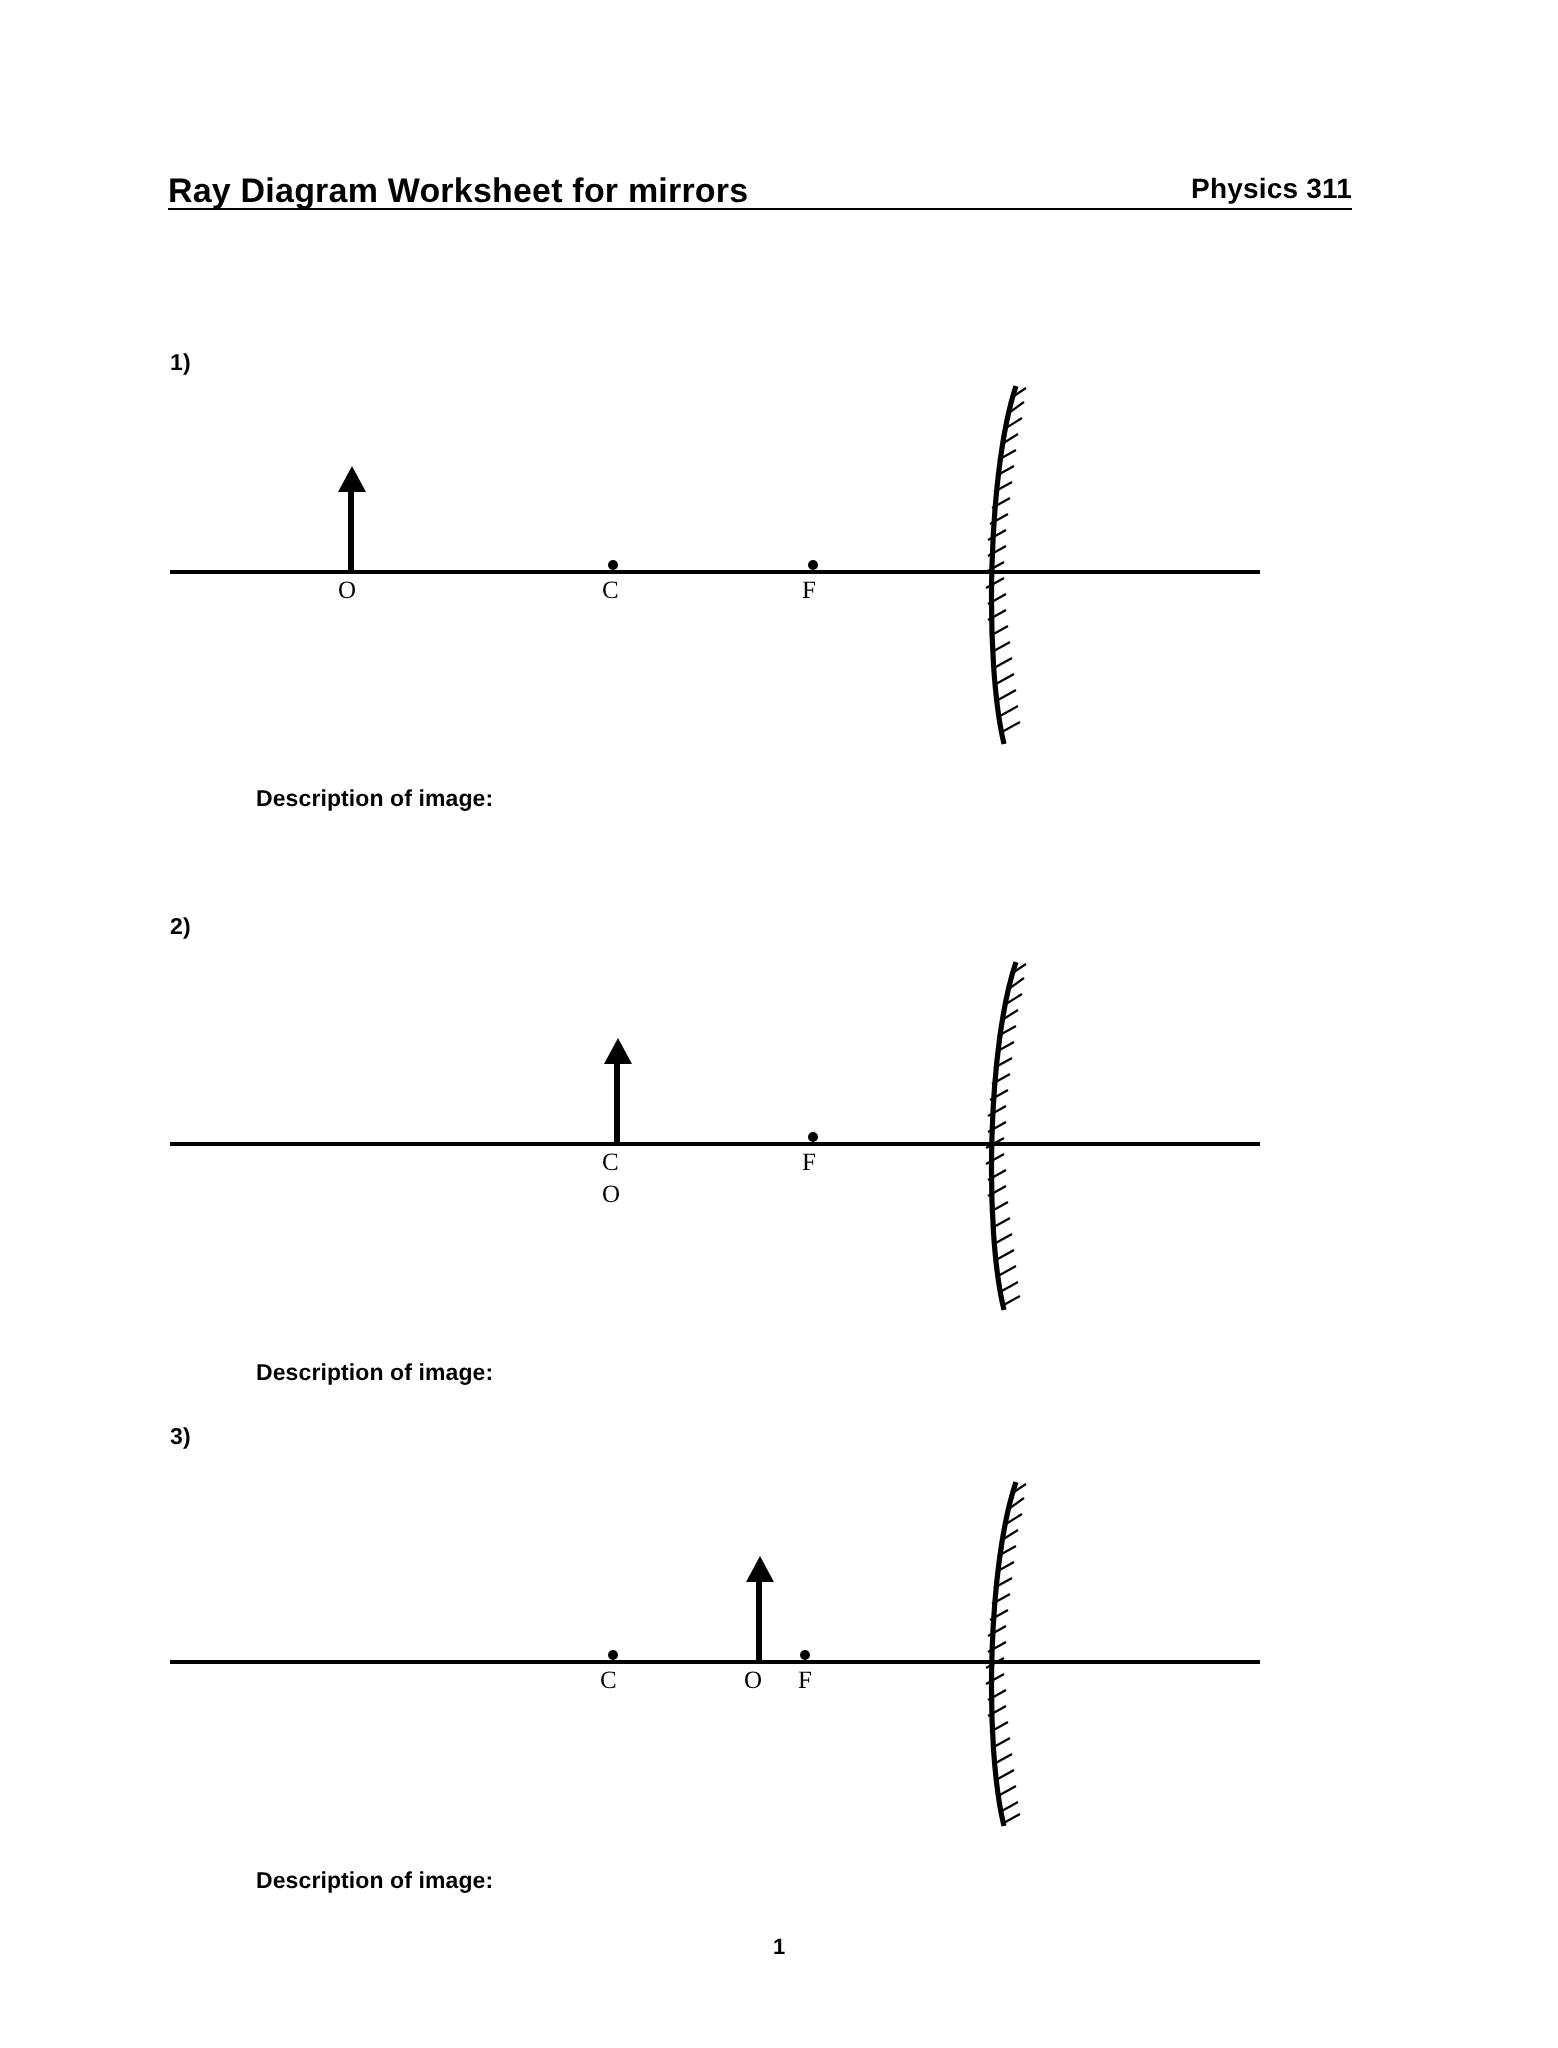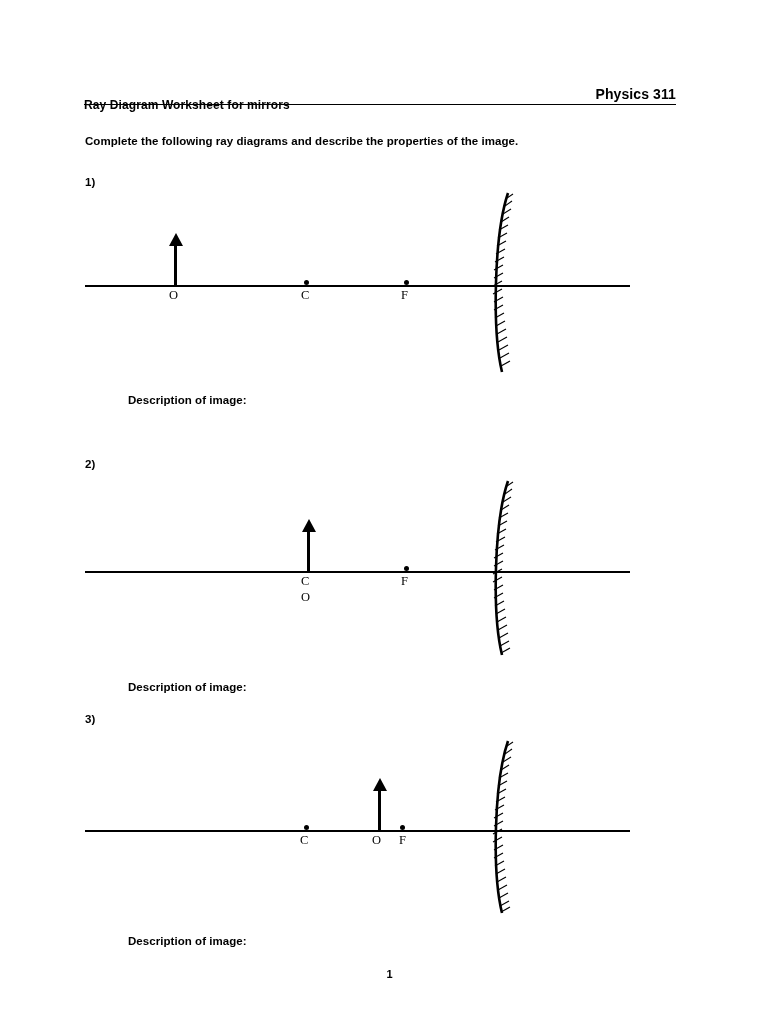--- a/index.html
+++ b/index.html
@@ -27,25 +27,24 @@
     position: absolute;
     left: 84px;
     top: 86px;
     width: 592px;
     height: 22px;
   }
   .header-title {
     position: absolute;
     left: 0;
     top: 0;
-    font-size: 12px;
+    font-size: 17px;
     font-weight: 700;
     letter-spacing: 0.1px;
     white-space: nowrap;
-    margin-top: 12px;
   }
   .header-course {
     position: absolute;
     right: 0;
     top: 0;
     font-size: 14px;
     font-weight: 700;
     letter-spacing: 0.1px;
     white-space: nowrap;
   }
@@ -139,21 +138,20 @@
 <body>
 
 <div class="page">
 
   <div class="header">
     <div class="header-title">Ray Diagram Worksheet for mirrors</div>
     <div class="header-course">Physics 311</div>
     <div class="header-rule"></div>
   </div>
 
-  <div class="instruction">Complete the following ray diagrams and describe the properties of the image.</div>
 
   <div class="prob-num" style="left:85px; top:176px;">1)</div>
 
   <div class="diagram" style="top:0;">
 
     <div class="axis" style="left:85px; top:285px; width:545px;"></div>
 
     <div class="arrow-shaft" style="left:174px; top:245px; height:41px;"></div>
     <div class="arrow-head" style="left:169px; top:233px;"></div>
     <div class="pt-label" style="left:169px; top:288px;">O</div>

